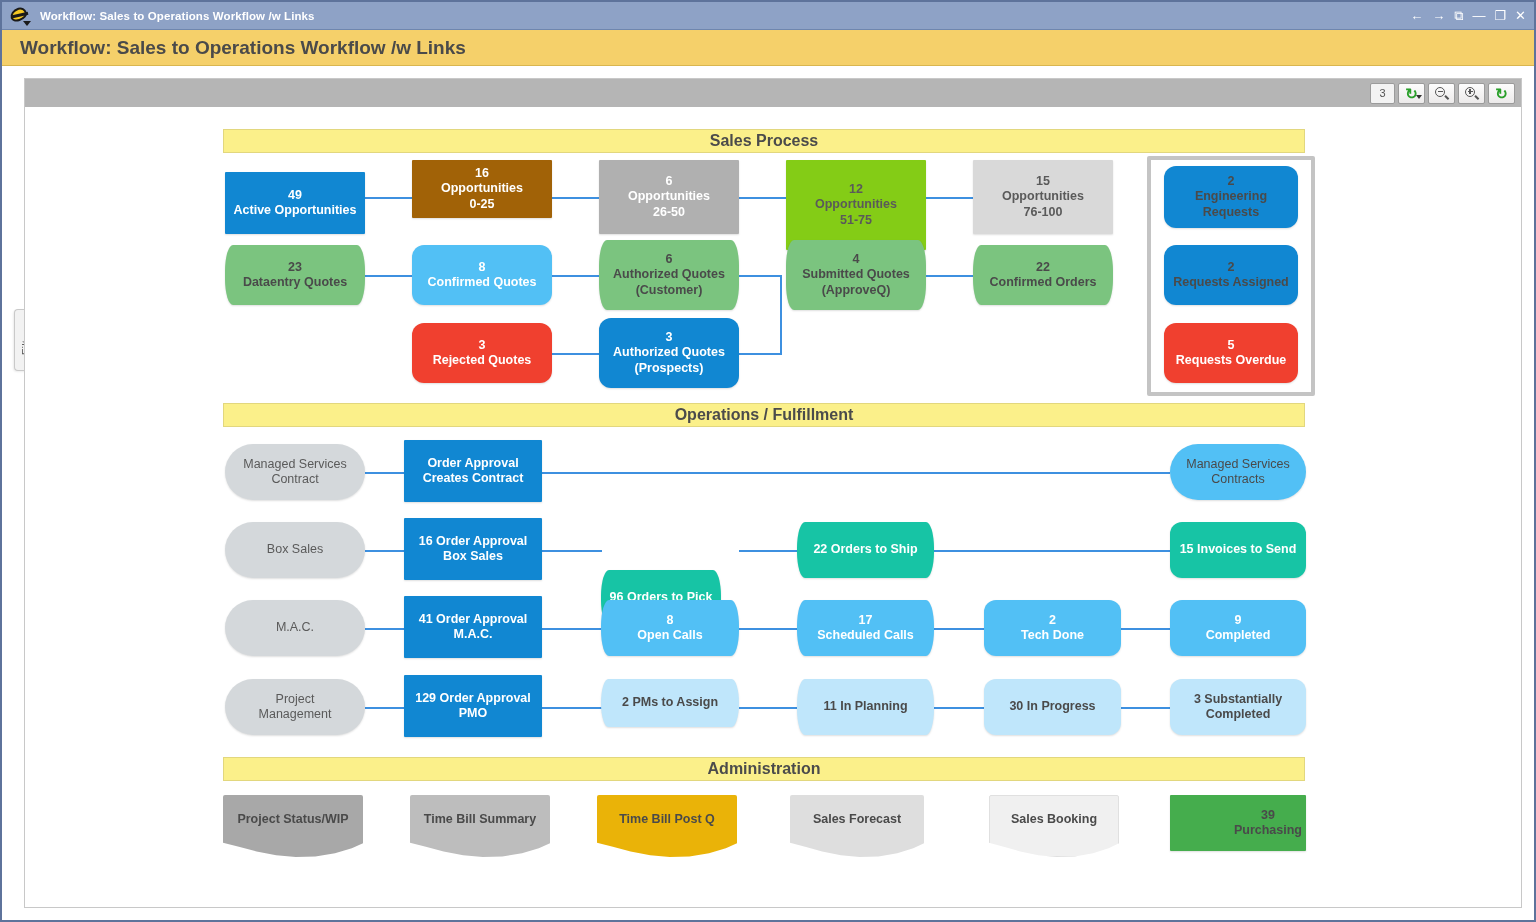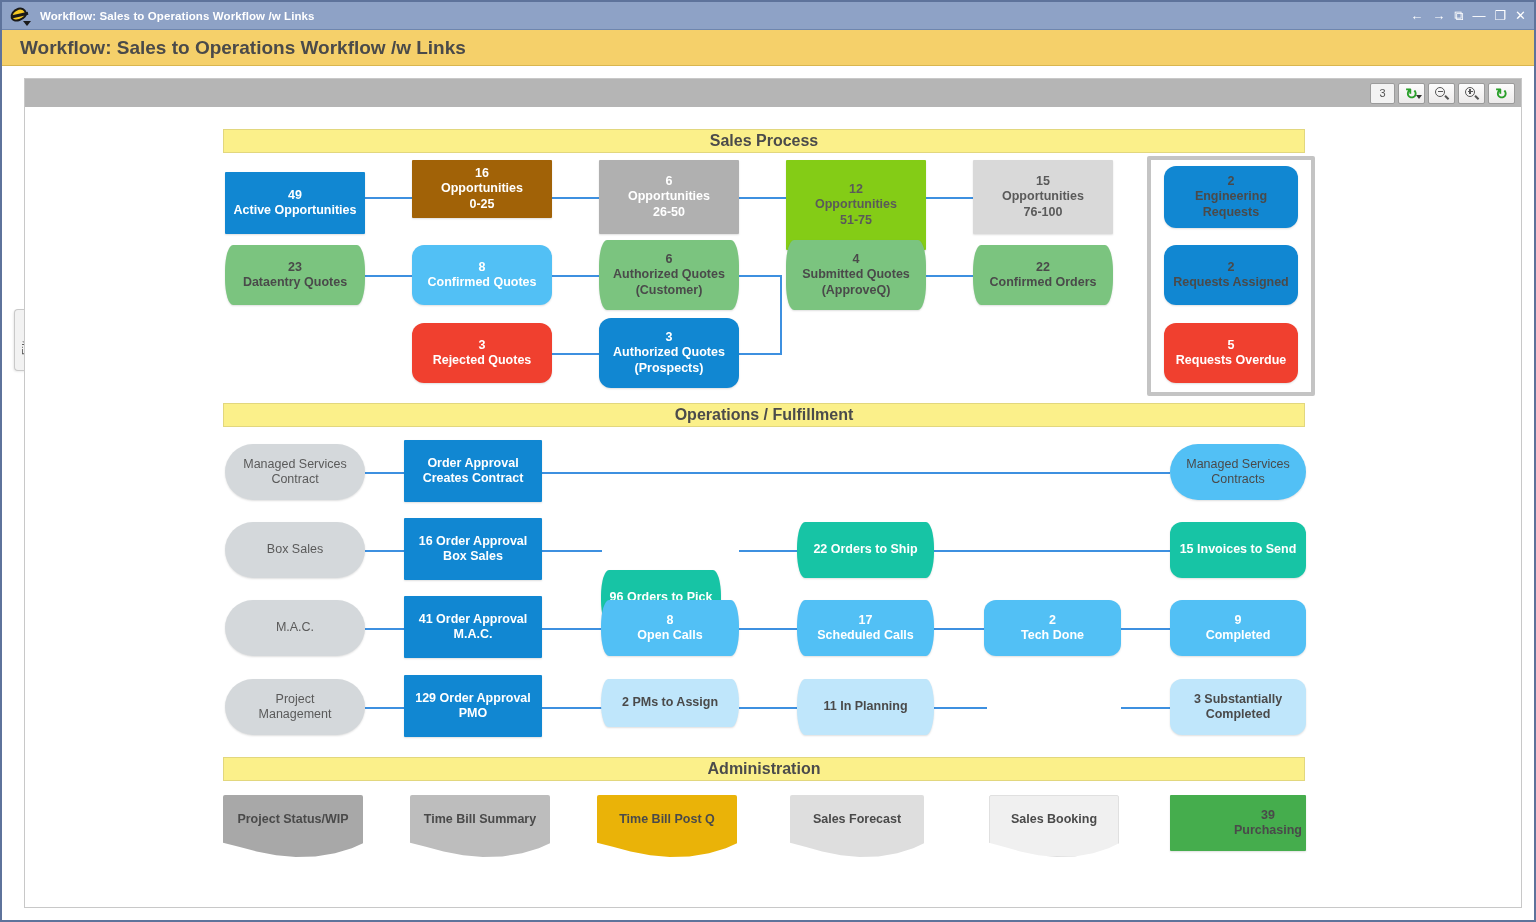--- a/index.html
+++ b/index.html
@@ -419,20 +419,23 @@
           </div>
 
         <div class="node cyl" style="left:576px;top:572px;width:138px;height:48px;background:#bfe6fb;color:#4a4a4a;">
           <span class="txt">2 PMs to Assign</span>
           </div>
 
         <div class="node cyl" style="left:772px;top:572px;width:137px;height:56px;background:#bfe6fb;color:#4a4a4a;">
           <span class="txt">11 In Planning</span>
           </div>
 
+        <div class="node round" style="left:959px;top:572px;width:137px;height:56px;background:#bfe6fb;color:#4a4a4a;">
+          <span class="txt">30 In Progress</span>
+          </div>
 
         <div class="node round" style="left:1145px;top:572px;width:136px;height:56px;background:#bfe6fb;color:#4a4a4a;">
           <span class="txt">3 Substantially
 Completed</span>
           </div>
 
         <div class="node doc" style="left:198px;top:688px;width:140px;height:62px;background:#a8a8a8;color:#4a4a4a;">
           <span class="txt">Project Status/WIP</span>
           </div>
 

